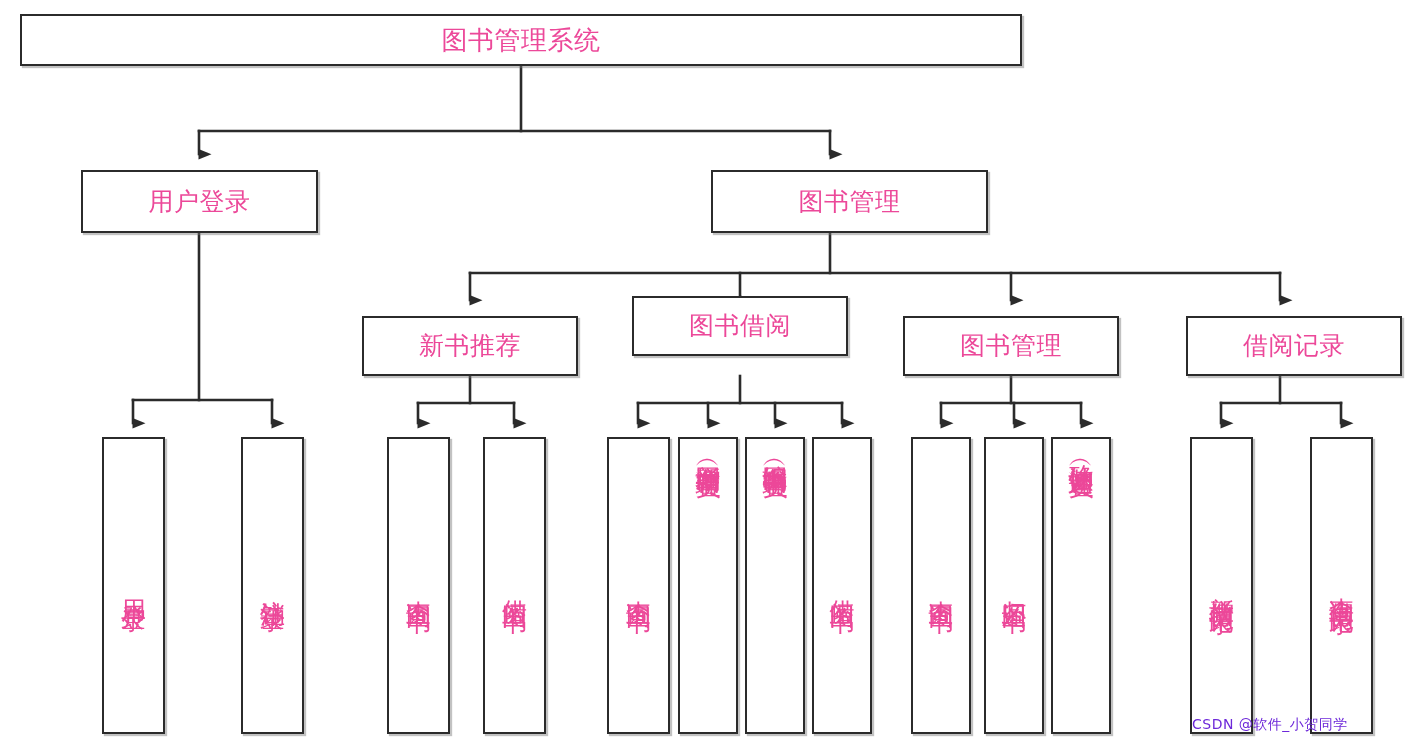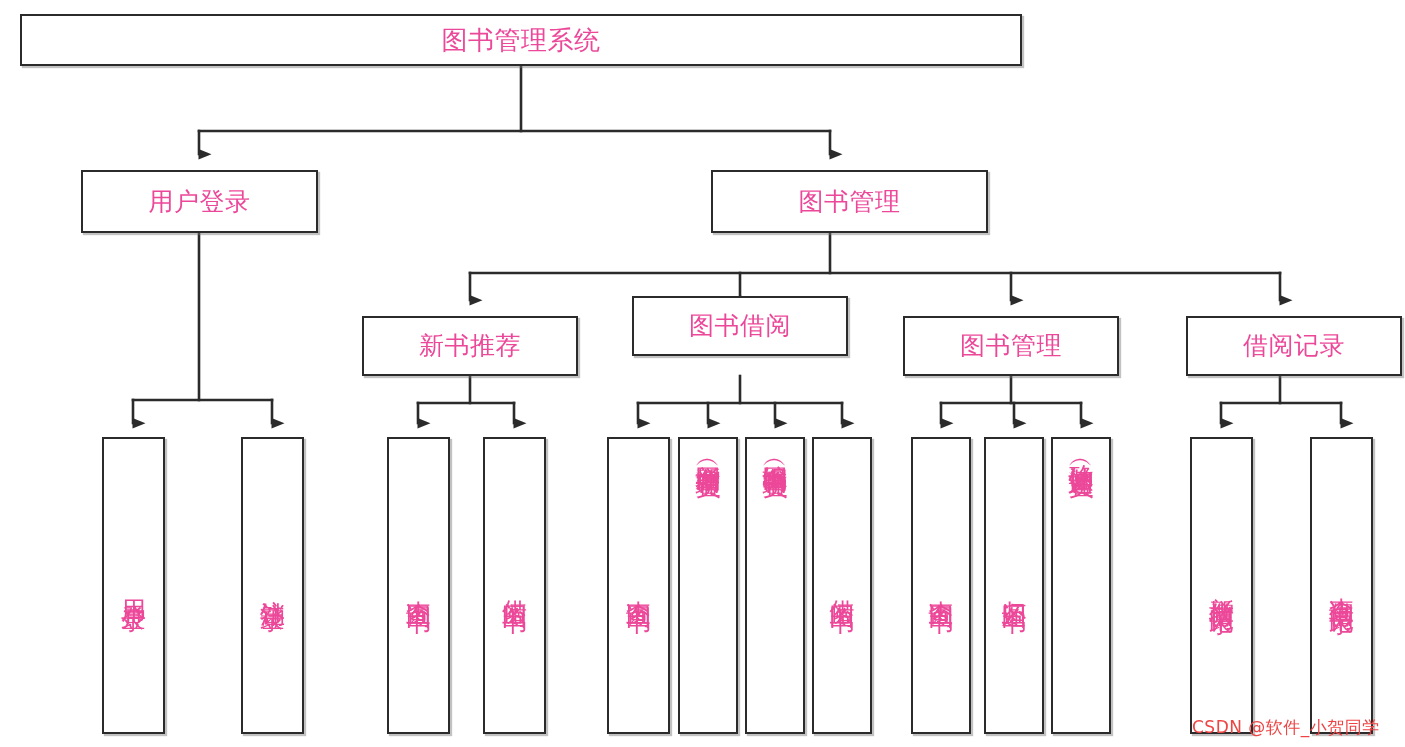--- a/index.html
+++ b/index.html
@@ -61,22 +61,22 @@
     white-space: nowrap;
     margin: 0 auto;
   }
   .node.vert.tall .label {
     letter-spacing: 1.5px;
   }
   .watermark {
     position: absolute;
     left: 1192px;
     top: 716px;
-    font-size: 17px;
-    color: #ef4444;
+    font-size: 14px;
+    color: #6d28d9;
     white-space: nowrap;
     letter-spacing: 0.5px;
     text-align: center;
   }
 </style>
 </head>
 <body>
 
 <div id="canvas">
 

